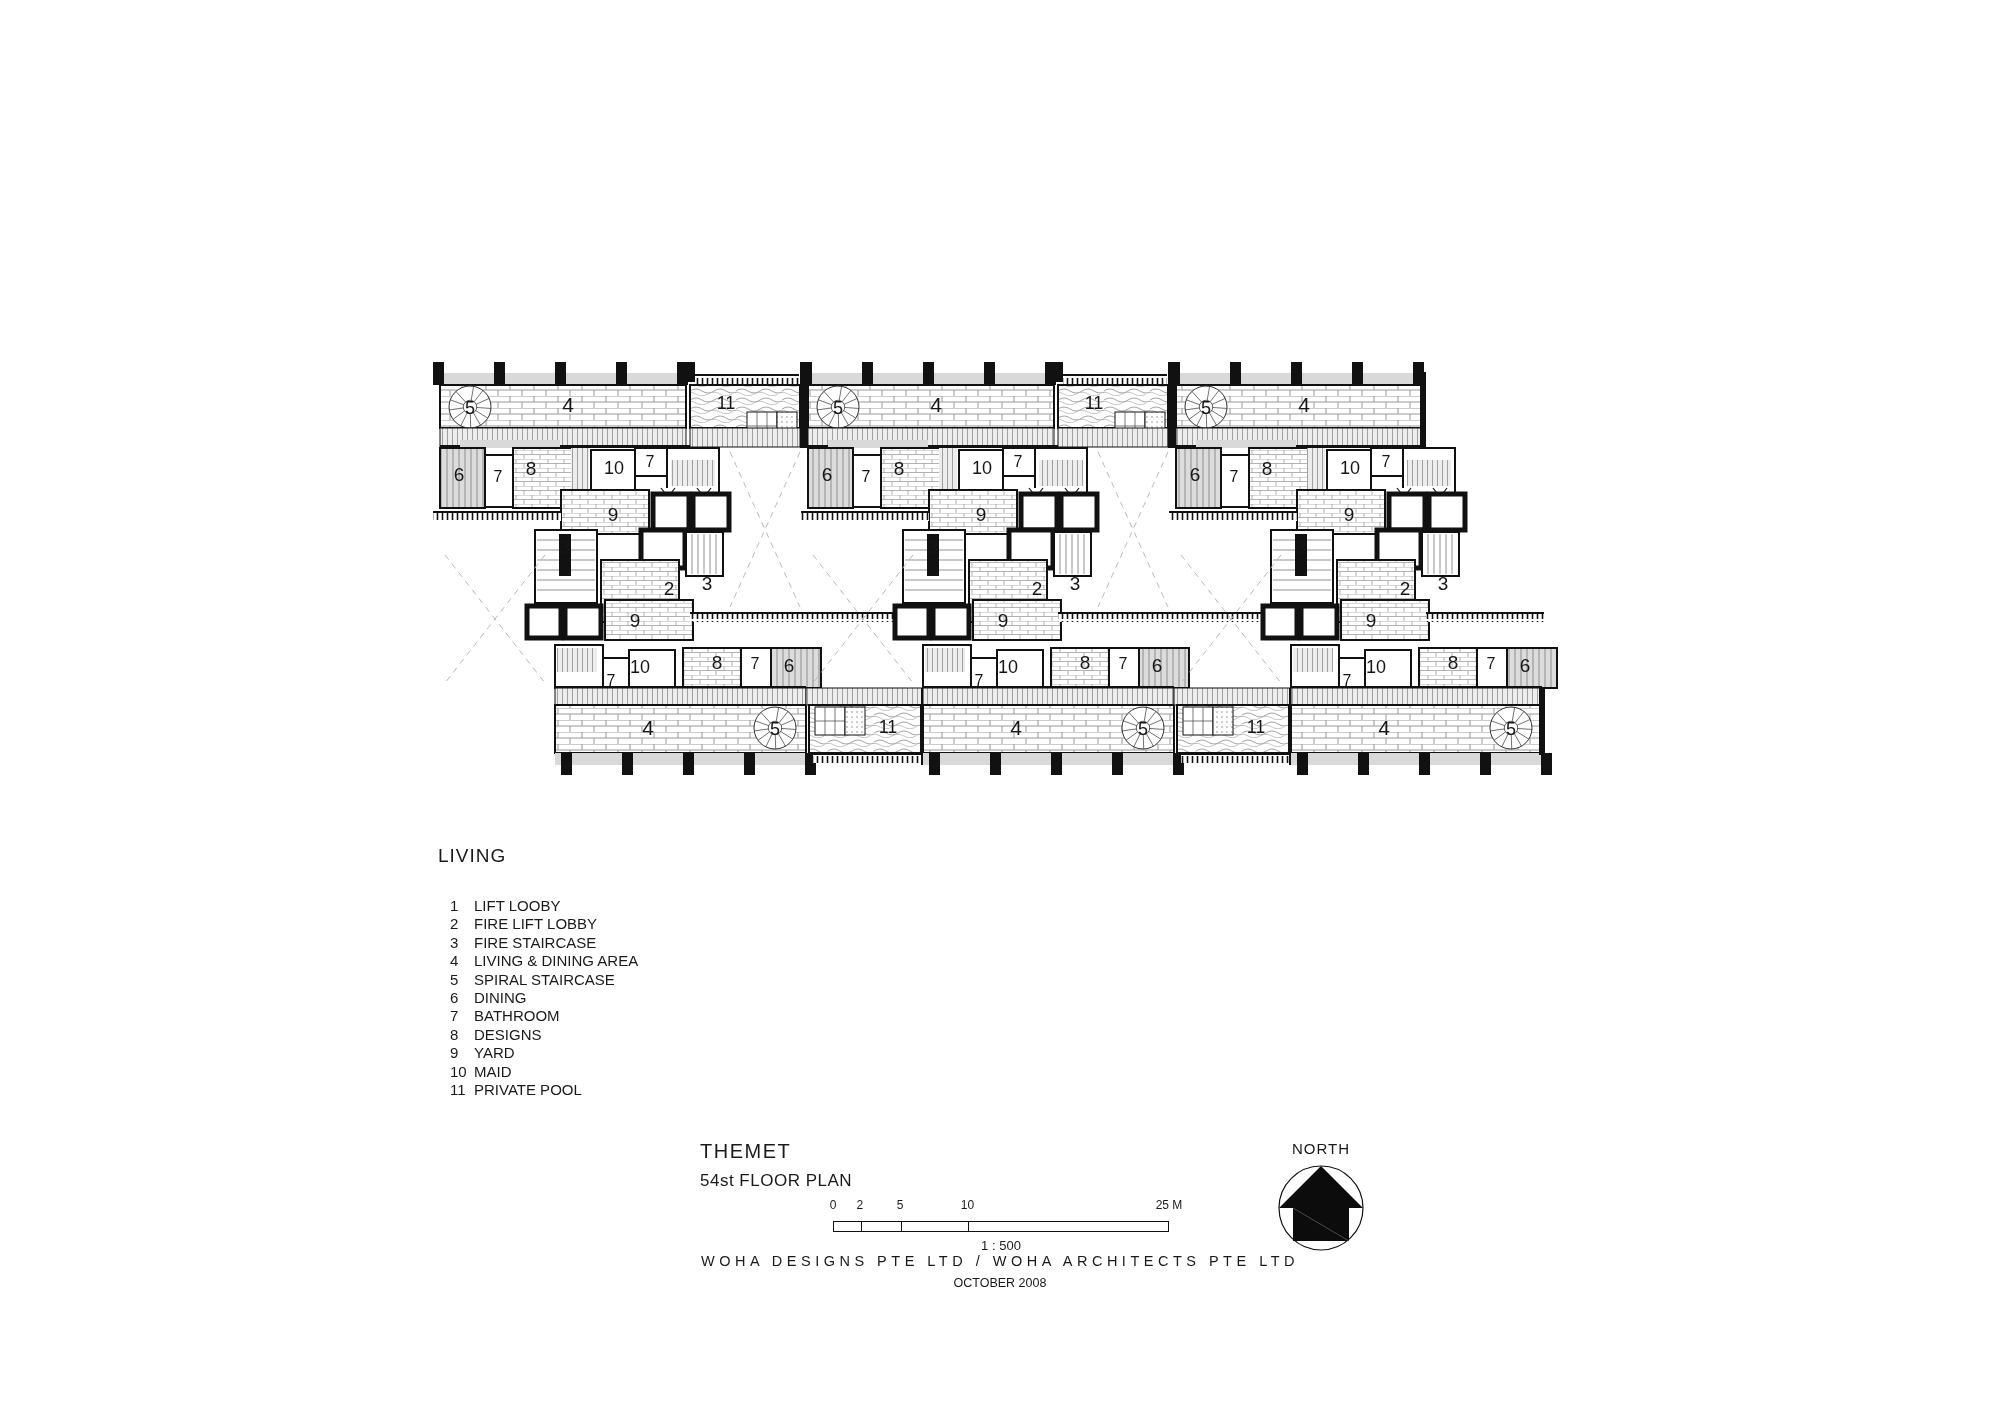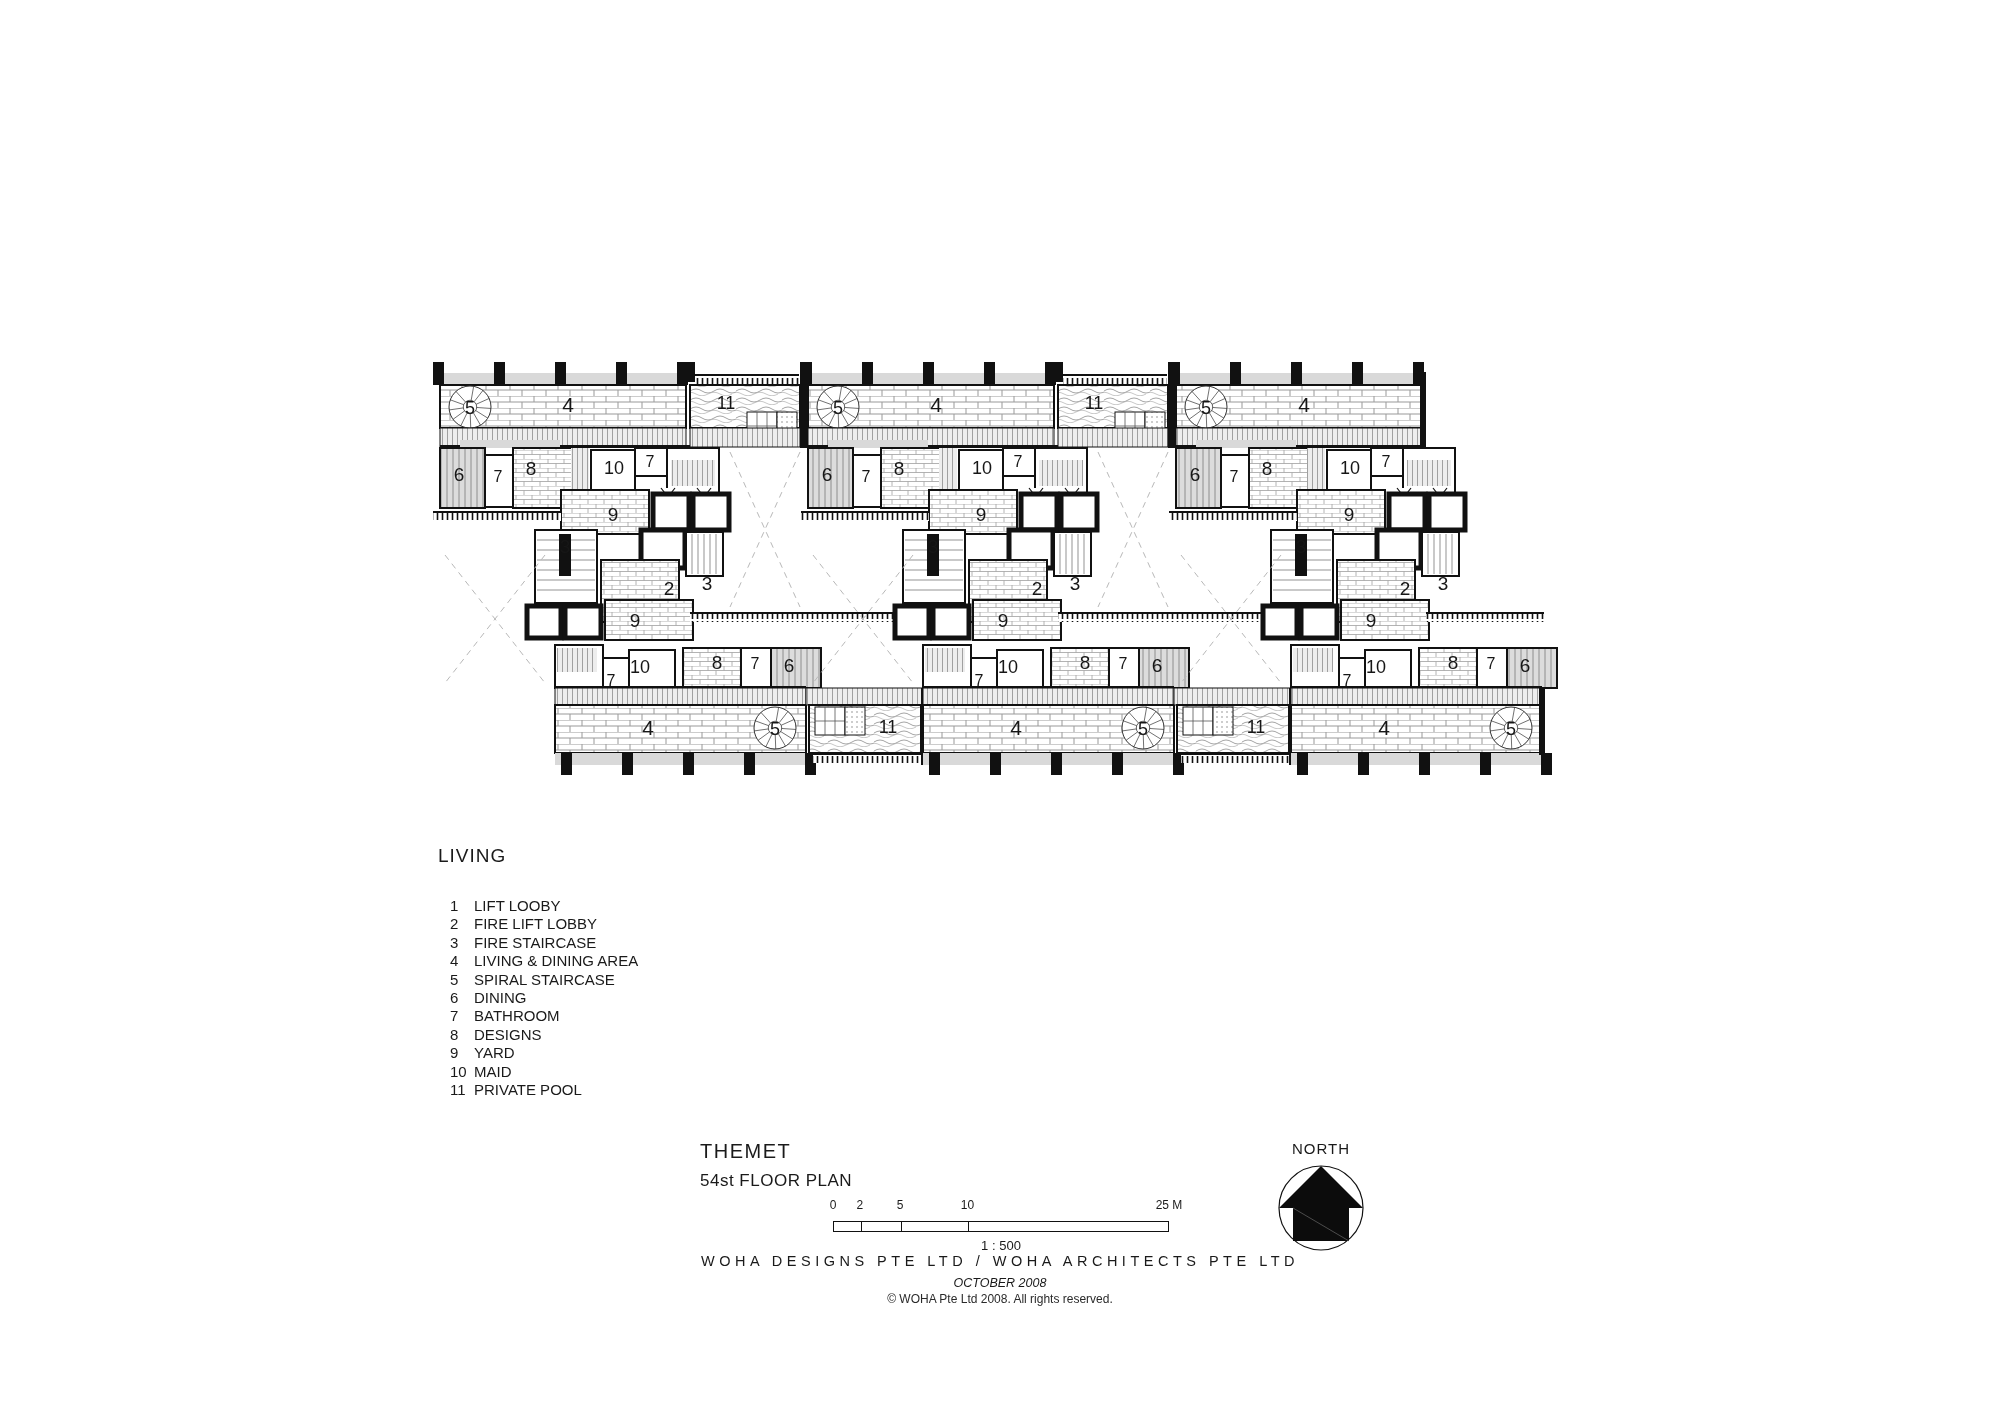--- a/index.html
+++ b/index.html
@@ -16,21 +16,21 @@
   .t-project{font-size:20px;letter-spacing:1.5px;}
   .t-drawing{font-size:17px;letter-spacing:0.5px;margin-top:8px;}
   .scalewrap{position:absolute;left:833px;top:1198px;width:336px;height:46px;}
   .scaleticks{position:relative;width:100%;height:14px;font-size:12px;}
   .scaleticks span{position:absolute;transform:translateX(-50%);white-space:nowrap;}
   .scalebar{position:relative;margin-top:9px;width:334px;height:9px;border:1px solid #111;}
   .scalebar .div{position:absolute;top:0;bottom:0;width:1px;background:#111;}
   .t-ratio{font-size:13px;margin-top:6px;text-align:center;}
   .firmline{position:absolute;left:0;top:1253px;width:2000px;text-align:center;
             font-size:14.5px;letter-spacing:4.5px;white-space:nowrap;}
-  .dateline{position:absolute;left:0;top:1276px;width:2000px;text-align:center;font-size:12.5px;font-style:italic;}
+  .dateline{position:absolute;left:0;top:1276px;width:2000px;text-align:center;font-size:12.5px;}
   .copyline{position:absolute;left:0;top:1292px;width:2000px;text-align:center;font-size:12px;color:#2a2a2a;}
   .north{position:absolute;left:1276px;top:1140px;width:90px;text-align:center;}
   .north .nlabel{font-size:15px;letter-spacing:1px;margin-bottom:4px;}
 </style>
 </head>
 <body>
 
 <div class="page">
 
   <svg id="plan" width="2000" height="1413" viewBox="0 0 2000 1413">
@@ -516,21 +516,20 @@
     <div class="scalebar">
       <div class="div" style="left:8%"></div>
       <div class="div" style="left:20%"></div>
       <div class="div" style="left:40%"></div>
     </div>
     <div class="t-ratio">1 : 500</div>
   </div>
 
   <div class="firmline">WOHA DESIGNS PTE LTD / WOHA ARCHITECTS PTE LTD</div>
   <div class="dateline">OCTOBER 2008</div>
-  <div class="copyline">© WOHA Pte Ltd 2008.  All rights reserved.</div>
 
   <div class="north">
     <div class="nlabel">NORTH</div>
     <svg width="90" height="90" viewBox="0 0 90 90" style="position:static">
       <circle cx="45" cy="47" r="42" fill="none" stroke="#111" stroke-width="1.2"></circle>
       <polygon points="3,47 45,5 87,47" fill="#0c0c0c"></polygon>
       <rect x="17" y="47" width="56" height="33" fill="#0c0c0c"></rect>
       <line x1="17" y1="47" x2="73" y2="80" stroke="#777" stroke-width="0.6"></line>
     </svg>
   </div>

